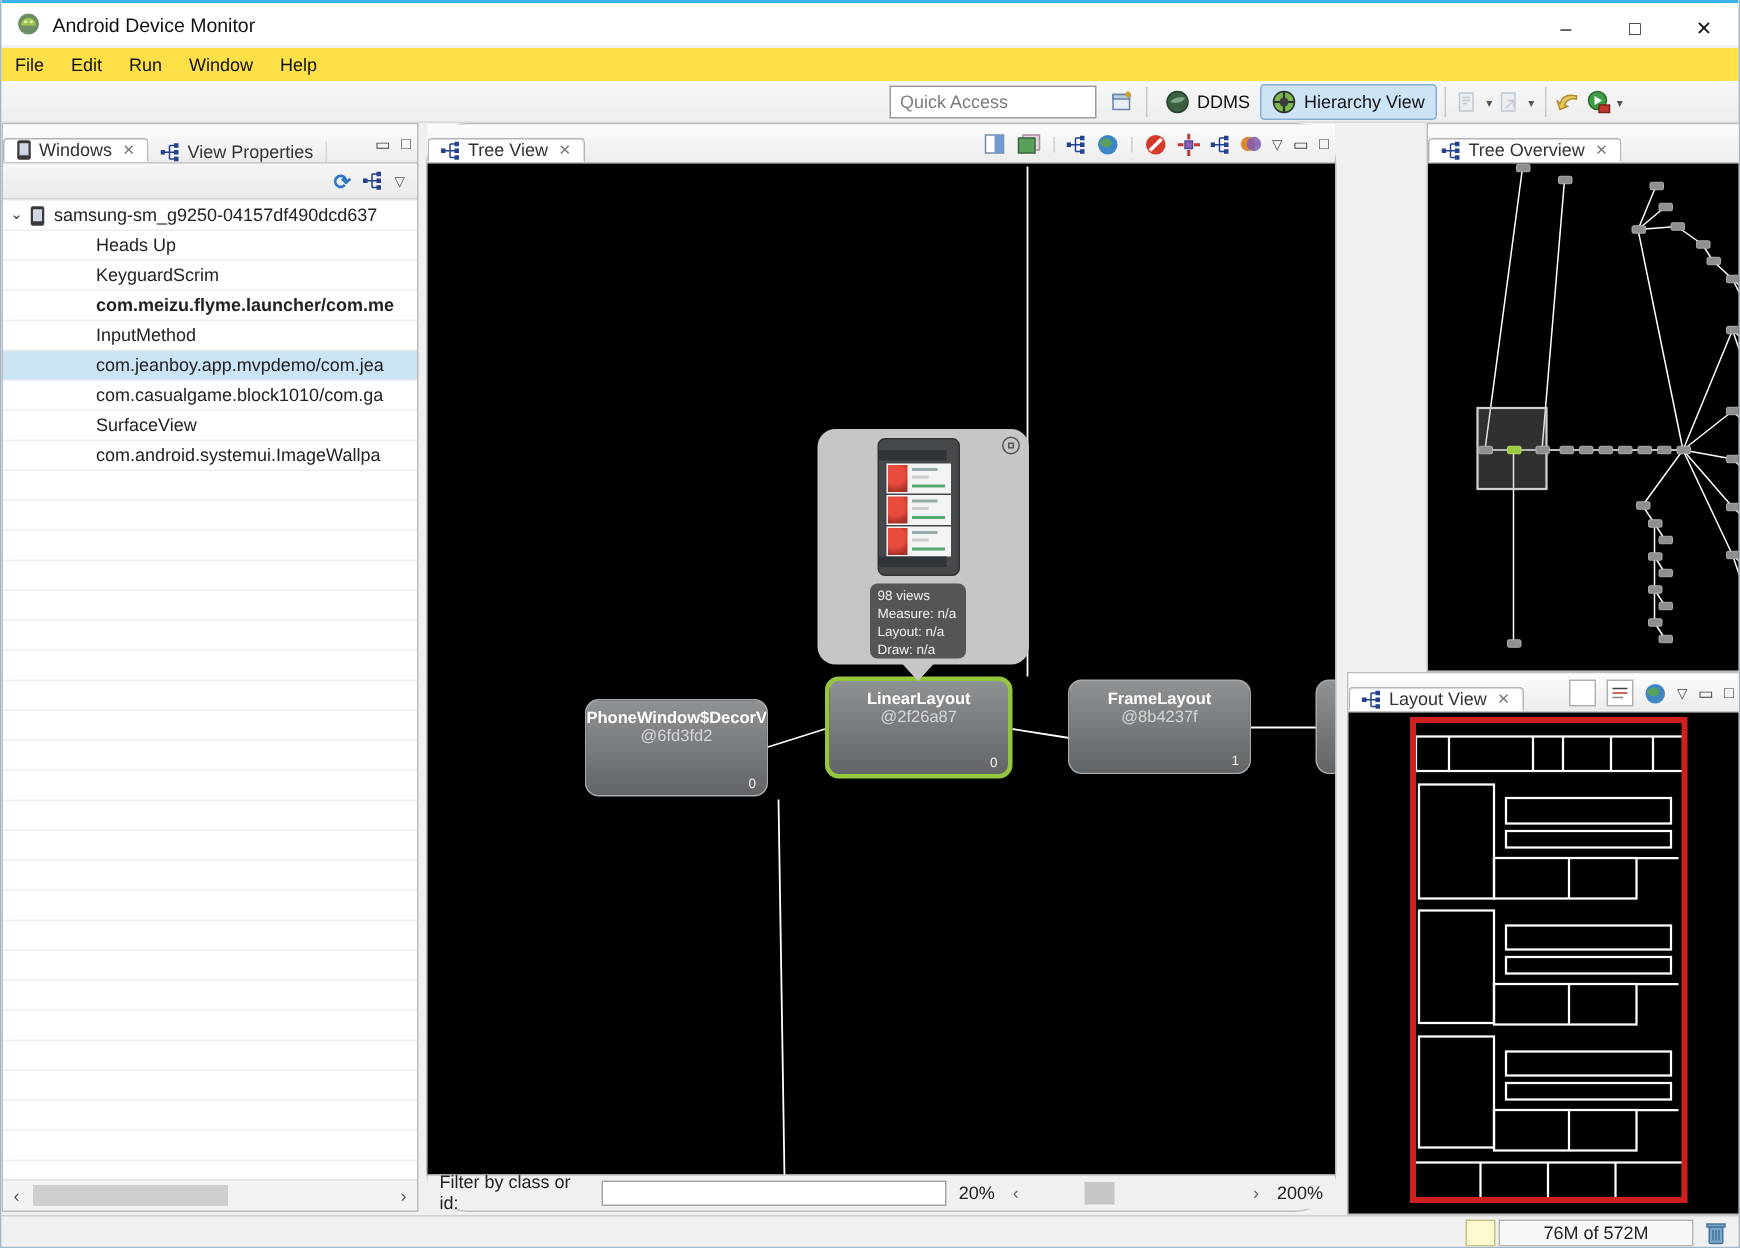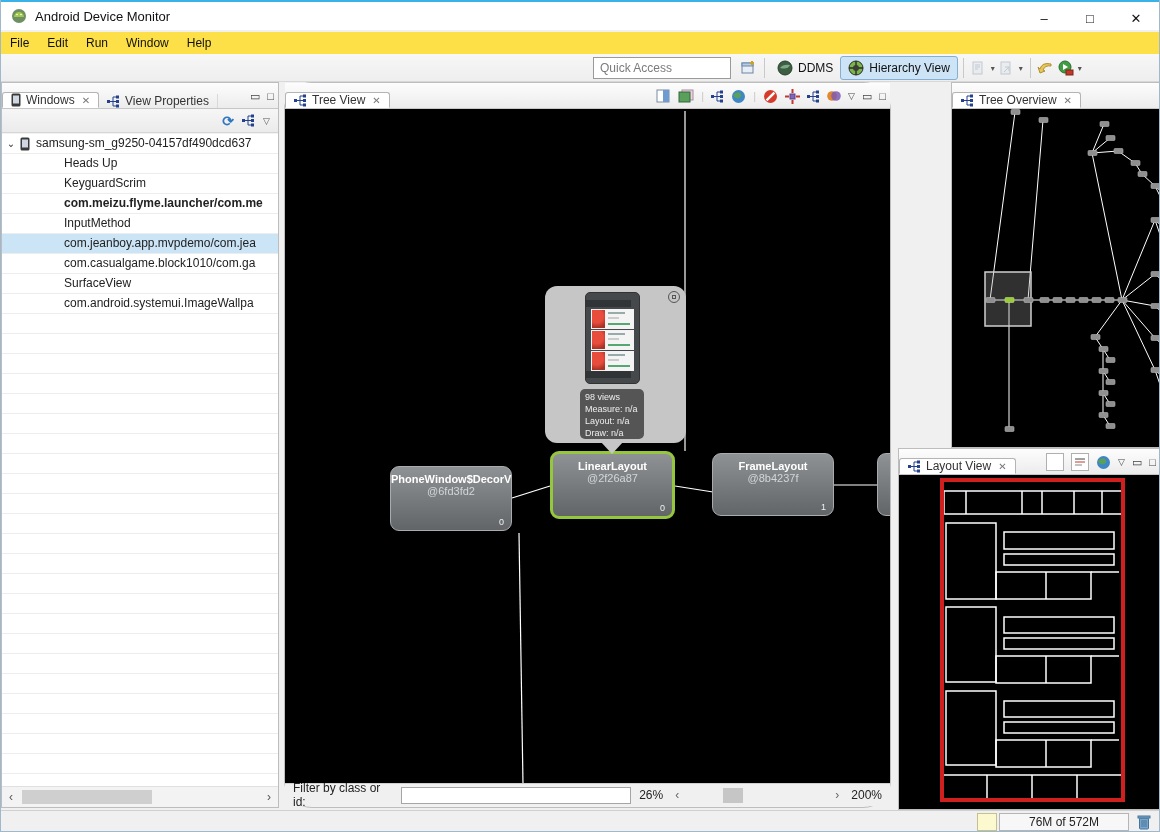--- a/index.html
+++ b/index.html
@@ -435,21 +435,21 @@
           <div>Layout: n/a</div>
           <div>Draw: n/a</div>
         </div>
       <div class="ptr"></div>
     </div>
   </div>
 
   <div id="filter-bar">
     <label>Filter by class or id:</label>
     <input id="filter-input" value="" style="">
-    <span class="zoomlbl">26%</span>
+    <span class="zoomlbl">20%</span>
     <span class="zarr">‹</span>
     <div class="ztrack">
       <div class="zthumb"></div>
     </div>
     <span class="zarr">›</span>
     <span class="zoomlbl">200%</span>
   </div>
 </div>
 
 <div class="panel" id="overview-panel">

